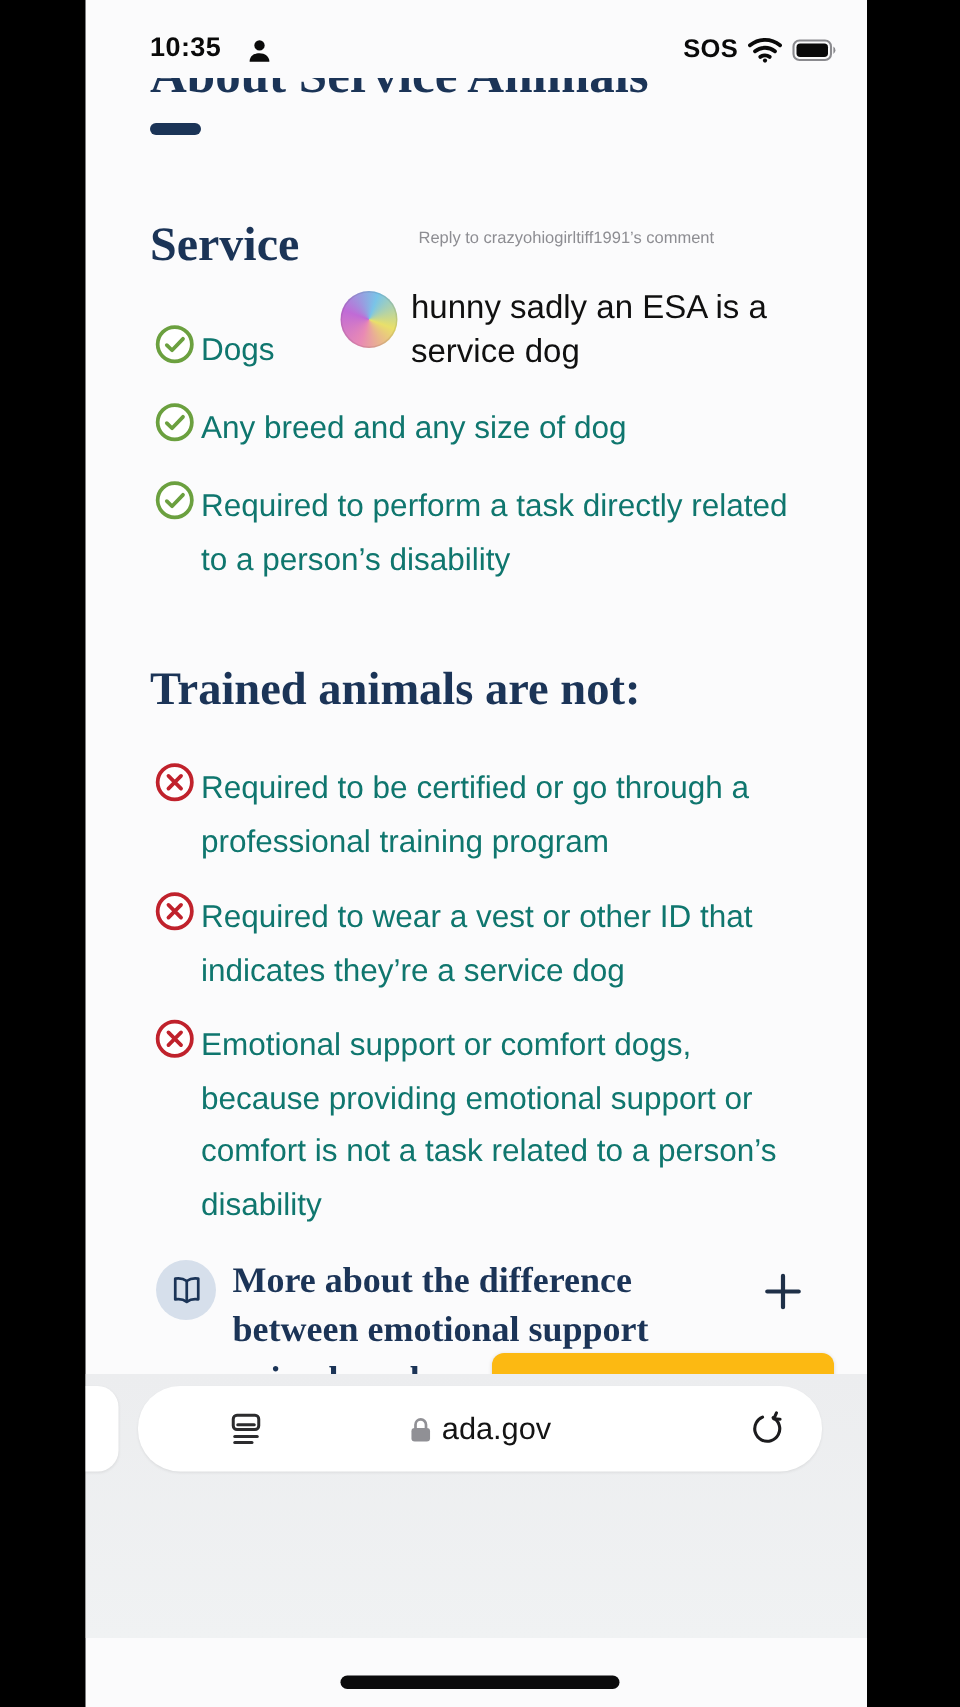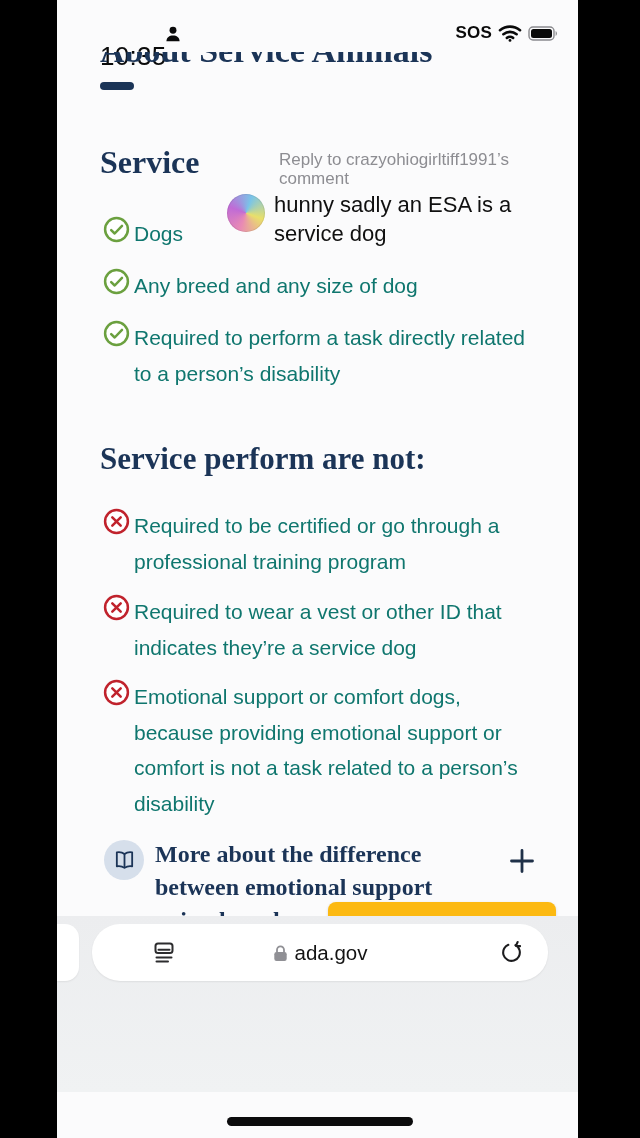--- a/index.html
+++ b/index.html
@@ -2,36 +2,36 @@
 <html><head>
 <meta charset="utf-8">
 <style>
   * { margin:0; padding:0; box-sizing:border-box; }
   html,body { width:640px; height:1138px; }
   body { font-family:"Liberation Sans", sans-serif; background:#000; }
   .canvas { position:relative; width:640px; height:1138px; background:#000; overflow:hidden; }
   .screen { position:absolute; left:57px; top:0; width:521px; height:1138px; background:#fbfbfc; overflow:hidden; }
 
   
-  .status-time { position:absolute; left:43px; top:21px; font-size:26px; font-weight:400; color:#0a0a0a; letter-spacing:.3px;margin-top:20px; }
+  .status-time { position:absolute; left:43px; top:21px; font-size:18px; font-weight:700; color:#0a0a0a; letter-spacing:.3px; }
   .status-person { position:absolute; left:107px; top:25px; width:18px; height:18px; }
   .status-right { position:absolute; top:23px; right:19px; display:flex; align-items:center; gap:6px; }
   .status-sos { font-size:17px; font-weight:700; color:#0a0a0a; letter-spacing:.2px; }
 
   
   .h1-clip { position:absolute; left:43px; top:52px; width:400px; height:18px; overflow:hidden; }
   .h1-clip .h1-text { display:block; margin-top:-20px; font-family:"Liberation Serif", serif; font-weight:700; font-size:34px; color:#1b3457; white-space:nowrap; }
   .accent-bar { position:absolute; left:43px; top:82px; width:34px; height:8px; border-radius:4px; background:#1b3457; }
 
   h2.section { position:absolute; font-family:Liberation Serif, serif; font-weight:700; color:#1b3457; }
   .service-title { left:43px; top:144px; font-size:32px; }
   .not-title { left:43px; top:441px; font-size:31px; }
 
   
-  .reply-label { position:absolute; left:222px; top:150px; width:255px; font-size:17px; line-height:19px; color:#8d8d92; }
+  .reply-label { position:absolute; left:222px; top:150px; width:255px; font-size:11px; line-height:19px; color:#8d8d92; }
   .avatar { position:absolute; left:170px; top:194px; width:38px; height:38px; border-radius:50%;
             background:conic-gradient(from 20deg, #79c4e8, #e9e06a, #e98ab4, #c06bd6, #79c4e8);
             box-shadow:inset 0 0 0 1px rgba(0,0,0,.08); }
   .comment-text { position:absolute; left:217px; top:190px; width:255px; font-size:22px; line-height:29px; font-weight:400; color:#101010; }
 
   
   .row-icon { position:absolute; left:46px; width:27px; height:27px; }
   .row-text { position:absolute; left:77px; width:405px; font-size:21px; line-height:35.5px; color:#0f766e; }
 
   
@@ -121,21 +121,21 @@
     <div class="row-text" style="top:268px">Any breed and any size of dog</div>
 
     <span class="row-icon" style="top:320px">
       <svg viewBox="0 0 27 27" width="27" height="27">
           <circle cx="13.5" cy="13.5" r="11.4" fill="#fff" stroke="#6ba03f" stroke-width="2.5"></circle>
           <path d="M8.2 14.1 l3.5 3.4 L19 9.9" fill="none" stroke="#6ba03f" stroke-width="2.5" stroke-linecap="round" stroke-linejoin="round"></path>
         </svg>
     </span>
     <div class="row-text" style="top:320px">Required to perform a task directly related to a person’s disability</div>
 
-    <h2 class="section not-title">Service perform are not:</h2>
+    <h2 class="section not-title">Trained animals are not:</h2>
 
     <span class="row-icon" style="top:508px">
       <svg viewBox="0 0 27 27" width="27" height="27">
           <circle cx="13.5" cy="13.5" r="11.4" fill="#fff" stroke="#c0222c" stroke-width="2.5"></circle>
           <path d="M9.3 9.3 L17.7 17.7 M17.7 9.3 L9.3 17.7" stroke="#c0222c" stroke-width="2.5" stroke-linecap="round"></path>
         </svg>
     </span>
     <div class="row-text" style="top:508px">Required to be certified or go through a professional training program</div>
 
     <span class="row-icon" style="top:594px">

